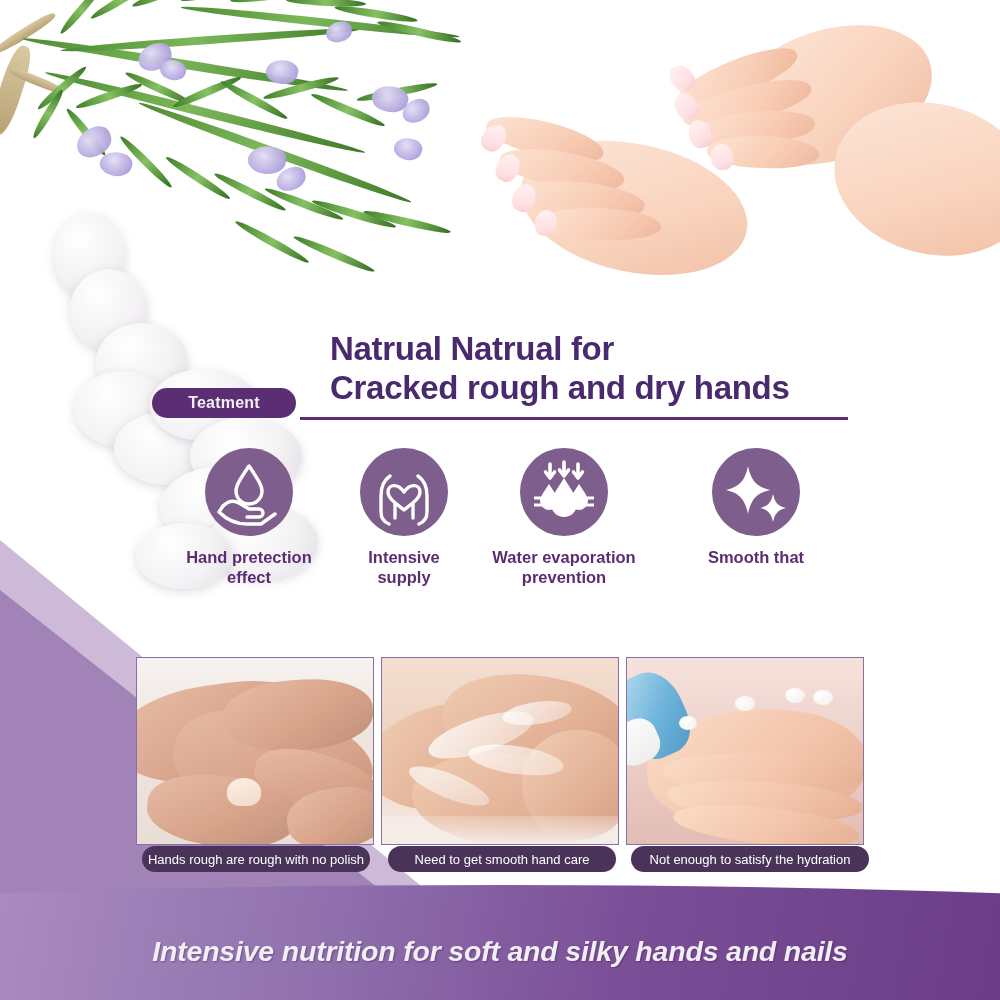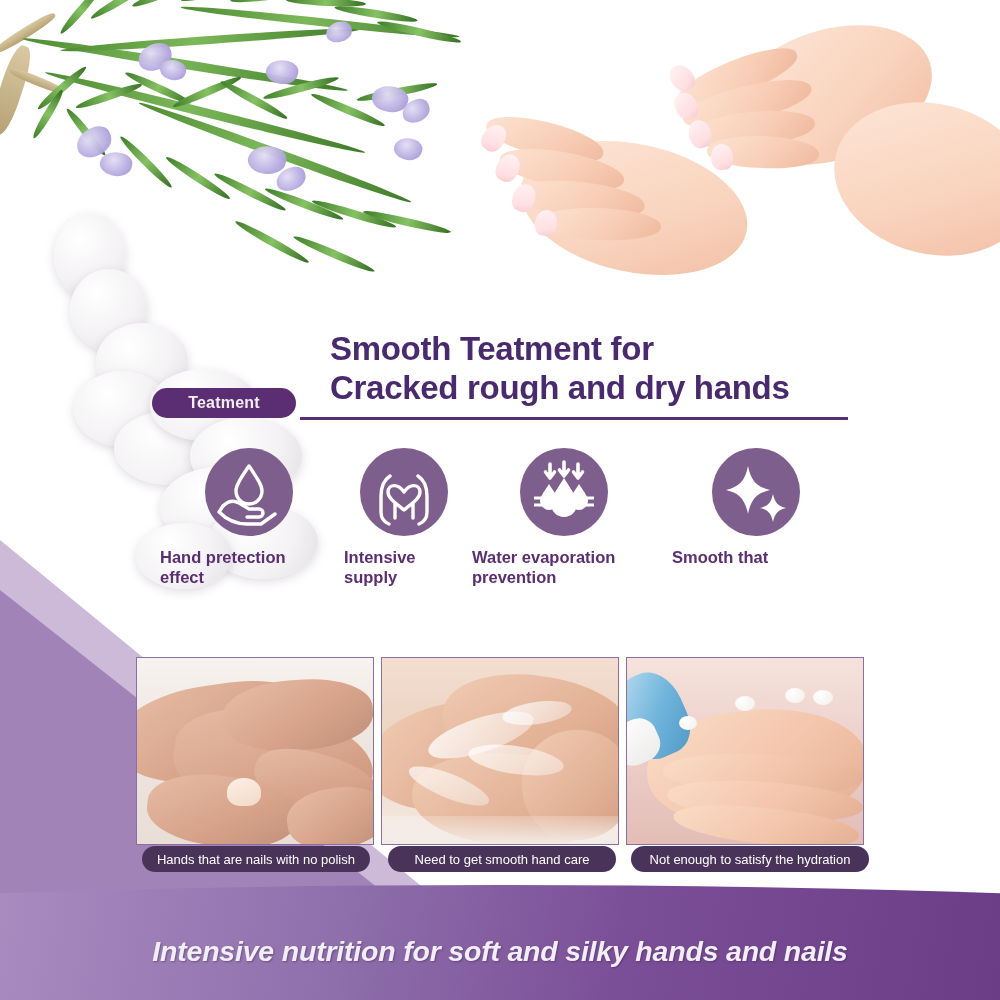--- a/index.html
+++ b/index.html
@@ -60,21 +60,21 @@
   #rule{position:absolute;left:300px;top:417px;width:548px;height:3px;background:#5b2d72;}
   #benefits-pill{
     position:absolute;left:152px;top:388px;width:144px;height:30px;
     background:#5b2d72;border-radius:16px;
     display:flex;align-items:center;justify-content:center;
     color:#f4eef7;font-weight:bold;font-size:16px;letter-spacing:.2px;
   }
 
   
   #benefits-row{position:absolute;left:160px;top:448px;width:680px;height:190px;}
-  .benefit{position:absolute;top:0;text-align:left;}
+  .benefit{position:absolute;top:0;text-align:center;}
   .bicon{
     width:88px;height:88px;border-radius:50%;background:#7d5e8c;
     margin:0 auto;position:relative;
   }
   .blabel{
     margin-top:12px;color:#5b2d72;font-weight:bold;font-size:16.5px;line-height:1.2;
     white-space:pre-line;
   }
   .bicon svg{position:absolute;left:0;top:0;width:88px;height:88px;}
 
@@ -218,21 +218,21 @@
     <div class="finger" style="left:24px;top:158px;width:126px;height:34px;transform:rotate(10deg);"></div>
     <div class="finger" style="left:40px;top:188px;width:130px;height:34px;transform:rotate(6deg);"></div>
     <div class="finger" style="left:62px;top:214px;width:124px;height:32px;transform:rotate(2deg);"></div>
     <div class="nail" style="left:8px;top:130px;width:22px;height:28px;transform:rotate(36deg);"></div>
     <div class="nail" style="left:22px;top:160px;width:22px;height:28px;transform:rotate(28deg);"></div>
     <div class="nail" style="left:38px;top:190px;width:22px;height:28px;transform:rotate(20deg);"></div>
     <div class="nail" style="left:60px;top:216px;width:22px;height:26px;transform:rotate(10deg);"></div>
   </div>
 
   <div id="headline">
-    <span>Smooth Teatment for</span>
+    <span>Natrual Natrual for</span>
     <span class="l2">Cracked rough and dry hands</span>
   </div>
   <div id="rule"></div>
   <div id="benefits-pill">
     <span>Teatment</span>
   </div>
 
   <div id="benefits-row">
 
     <div class="benefit" style="left:0px;width:178px;">
@@ -324,21 +324,21 @@
       <div style="position:absolute;left:-14px;top:62px;width:46px;height:44px;border-radius:40%;background:linear-gradient(160deg,#ffffff,#ecebea);transform:rotate(-24deg);"></div>
       <div class="dot" style="left:52px;top:58px;width:18px;height:14px;"></div>
       <div class="dot" style="left:108px;top:38px;width:20px;height:15px;"></div>
       <div class="dot" style="left:158px;top:30px;width:20px;height:15px;"></div>
       <div class="dot" style="left:186px;top:32px;width:20px;height:15px;"></div>
     </div>
 
   </div>
 
   <div id="captions">
-    <div class="cap" id="cap1">Hands that are nails with no polish</div>
+    <div class="cap" id="cap1">Hands rough are rough with no polish</div>
     <div class="cap" id="cap2">Need to get smooth hand care</div>
     <div class="cap" id="cap3">Not enough to satisfy the hydration</div>
   </div>
 
   <div id="band"></div>
   <div id="tagline">Intensive nutrition for soft and silky hands and nails</div>
 
 </div>
 
 </body></html>

